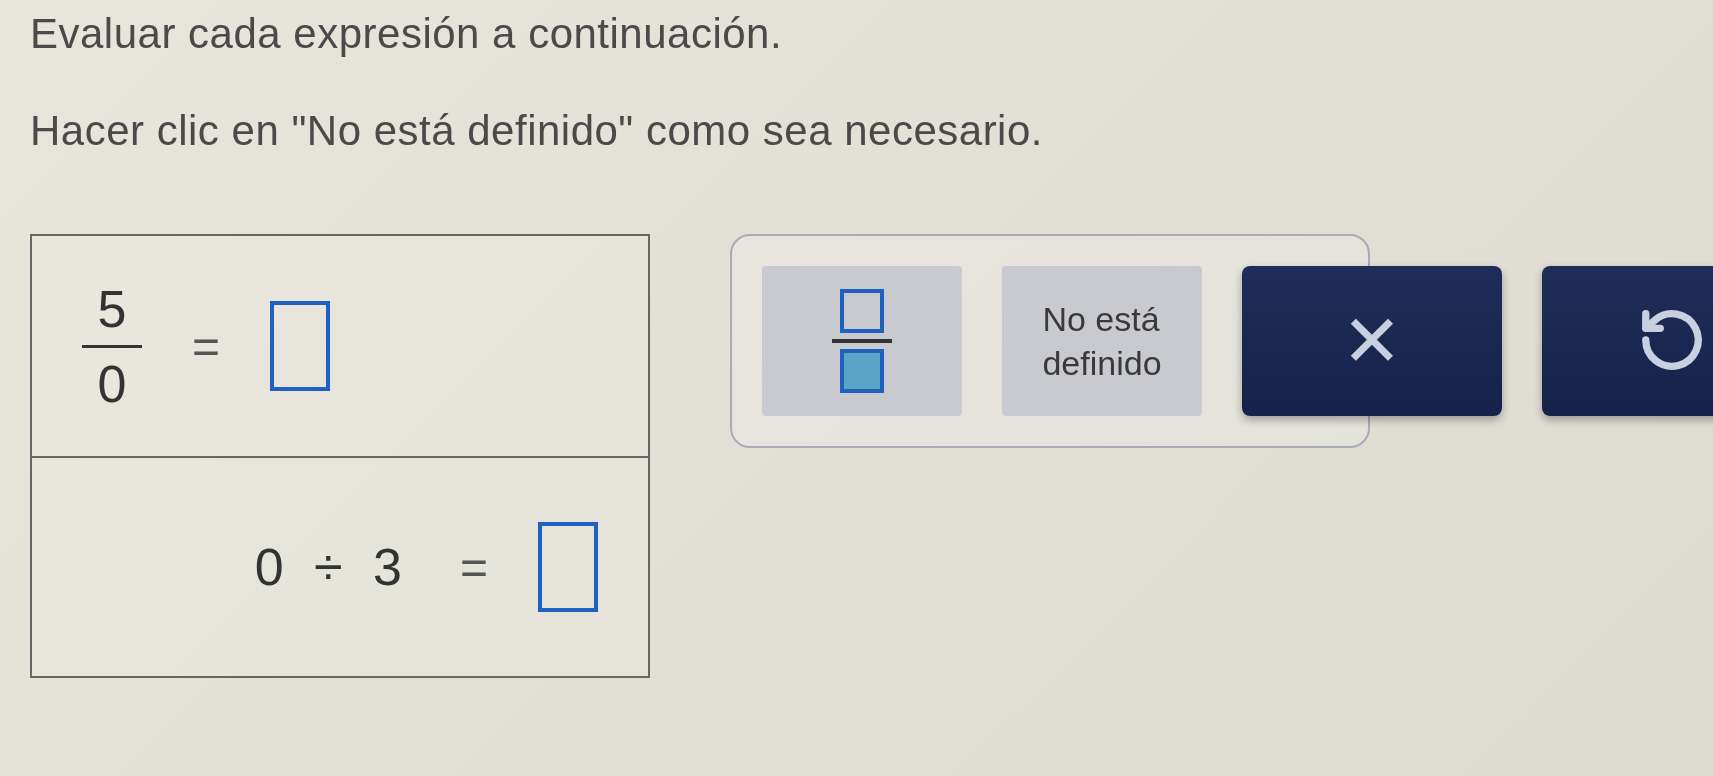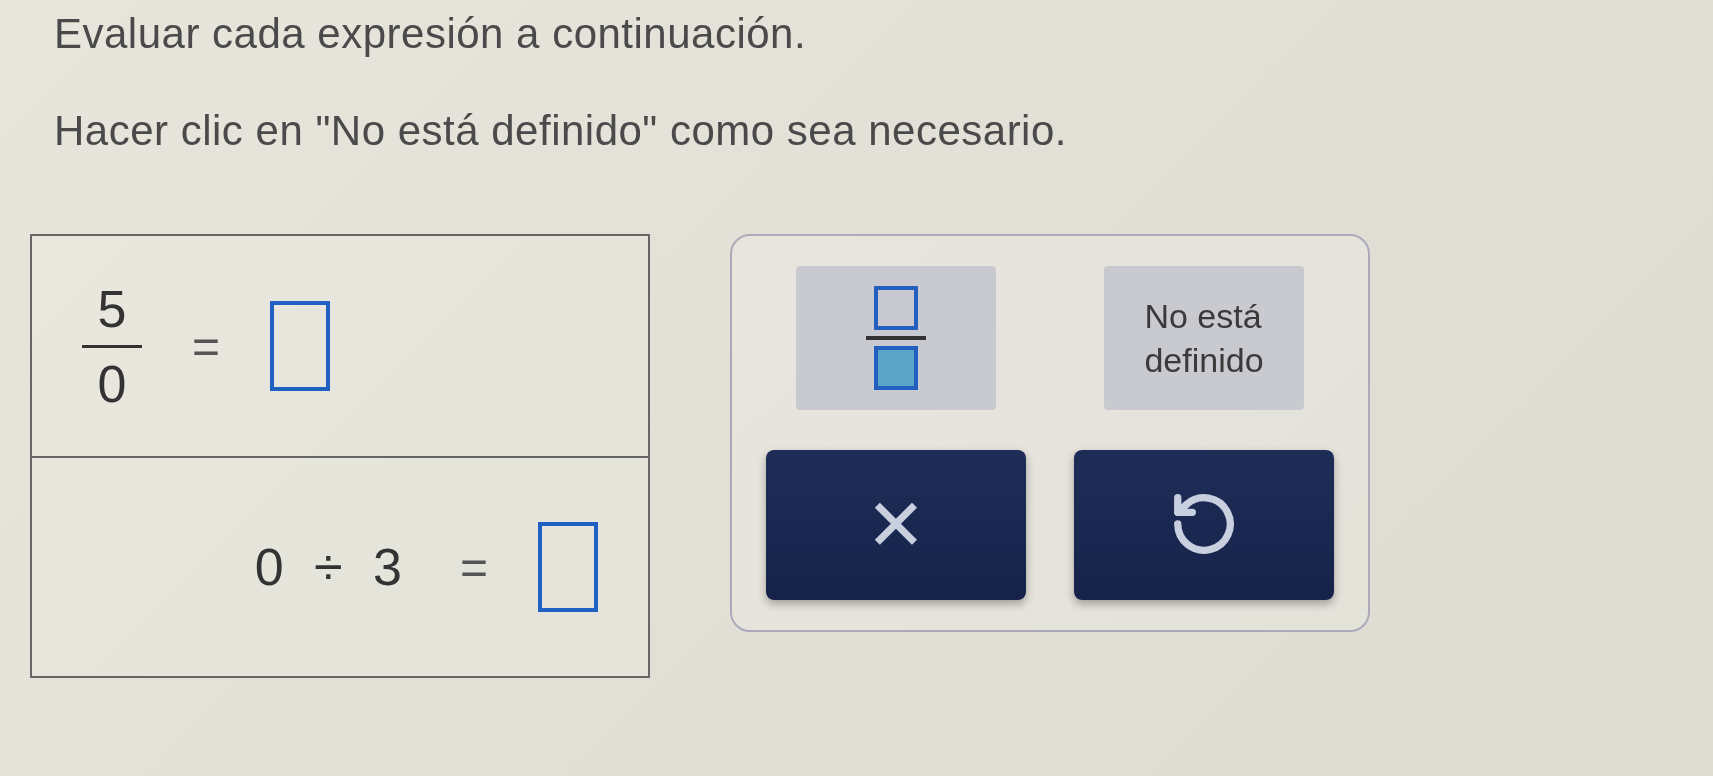--- a/index.html
+++ b/index.html
@@ -12,21 +12,20 @@
       background: #e8e8e0;
       background: linear-gradient(135deg, #e8e6dc 0%, #e2e0d6 50%, #dedcd2 100%);
       padding: 0;
       color: #3a3a3a;
       width: 1713px;
       height: 776px;
       overflow: hidden;
     }
     .instructions {
       padding: 0 30px 20px 30px;
-      margin-left: 24px;
     }
     .instruction-line {
       font-size: 42px;
       color: #4a4a4a;
       line-height: 1.6;
       margin-bottom: 30px;
       letter-spacing: 0.5px;
     }
     .content-row {
       display: flex;
@@ -86,21 +85,21 @@
       background: transparent;
       display: inline-block;
     }
     .controls-panel {
       border: 2px solid #aab;
       border-radius: 20px;
       padding: 30px;
       width: 640px;
       background: rgba(255,255,255,0.15);
       display: flex;
-      flex-direction: column;
+      flex-direction: row;
       gap: 40px;
     }
     .controls-row {
       display: flex;
       gap: 40px;
       justify-content: space-around;
     }
     .tool-button {
       background: #c8cad0;
       border: none;

